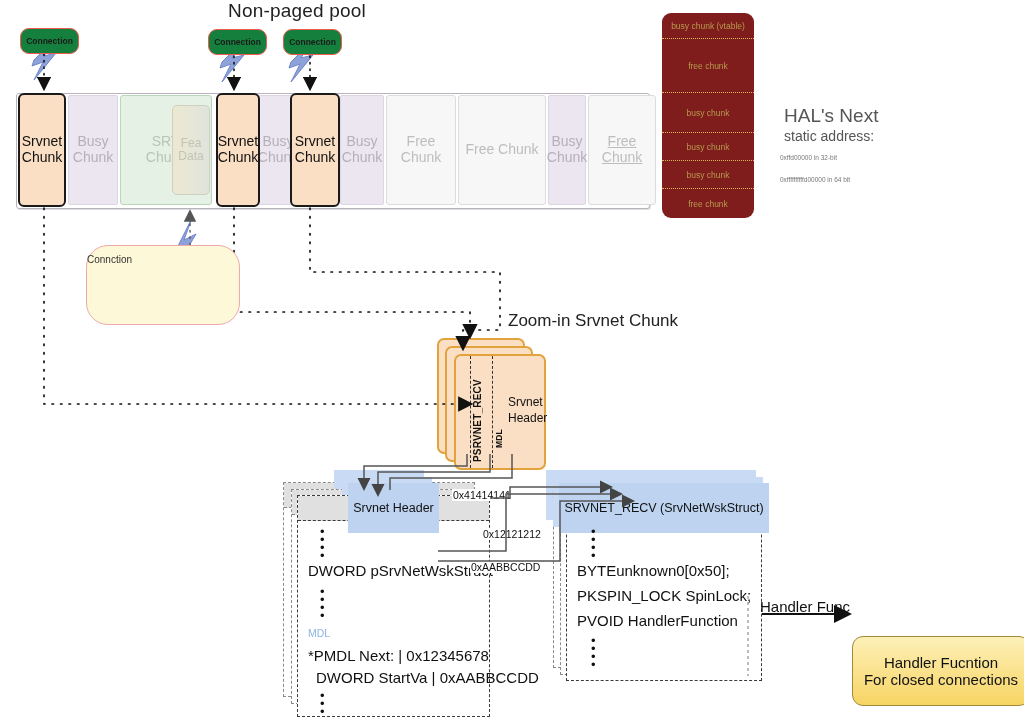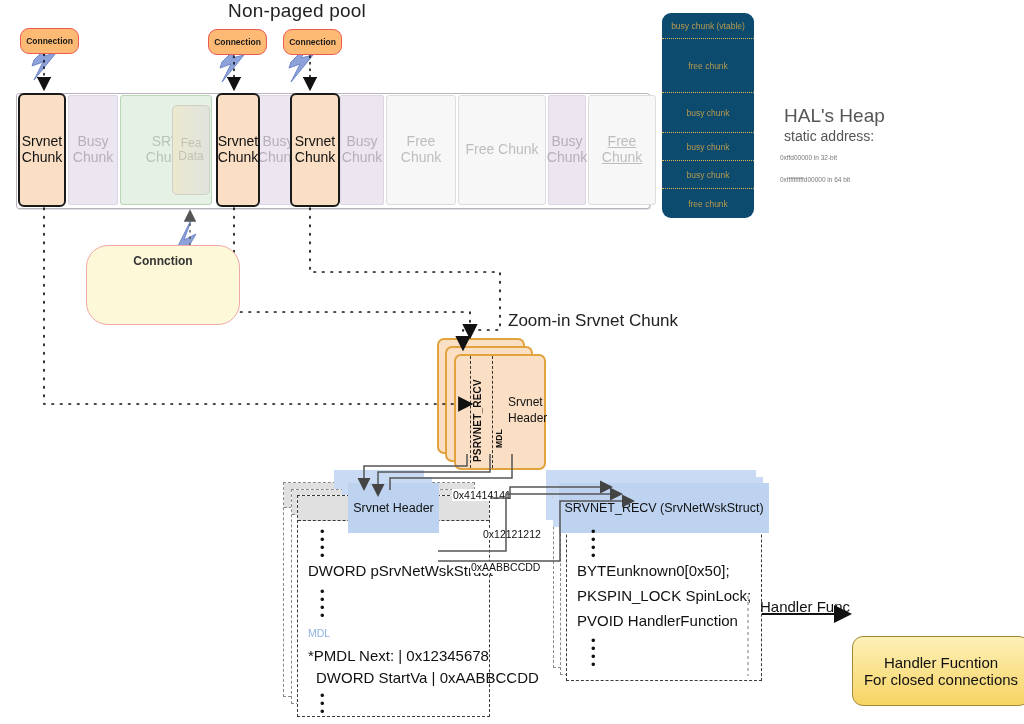--- a/index.html
+++ b/index.html
@@ -64,44 +64,44 @@
     font-size:14px; font-weight:400; border-radius:6px; z-index:6;
   }
   .chunk-fea{
     background:linear-gradient(90deg,#ece8cf 0%,#e6e6d8 55%,#dfe3dd 100%);
     border:1px solid #cfcfc2; color:#c3c3b4;
     font-size:12px; border-radius:5px;
   }
 
   
   .conn-bubble{
-    background:#fdba74; border:1.6px solid #ee5a4f; border-radius:9px;
+    background:#15803d; border:1.6px solid #ee5a4f; border-radius:9px;
     font-size:8.5px; font-weight:bold; color:#1a1a1a;
     display:flex;align-items:center;justify-content:center;
     height:24px; z-index:9;
   }
 
   
   .conn-note{
     left:86px; top:245px; width:152px; height:78px;
     background:#fcf8d8; border:1.4px solid #f0a8a8; border-radius:22px;
     z-index:9;
   }
   .conn-note .hdr{
-    text-align:center; font-size:12px; font-weight:bold; color:#333;
+    text-align:left; font-size:10px; font-weight:normal; color:#333;
     margin-top:8px;
   }
   .conn-note .body{
     text-align:center; font-size:7.6px; color:#555; margin-top:8px; line-height:1.45;
   }
 
   
   .hal-box{
     left:662px; top:13px; width:92px; height:205px;
-    background:#0c4a6e; border-radius:9px; color:#b79a4e;
+    background:#7f1d1d; border-radius:9px; color:#b79a4e;
   }
   .hal-seg{
     display:flex;align-items:center;justify-content:center;
     font-size:8.5px; box-sizing:border-box; text-align:center;
   }
   .hal-sep{border-bottom:1.5px dotted #d9b85c;}
 
   
   .zc{
     background:#fbdfc4; border:2px solid #e2a33c; border-radius:7px;
@@ -150,21 +150,21 @@
 
   svg.overlay{position:absolute;left:0;top:0;width:1024px;height:724px;pointer-events:none;}
 </style>
 </head>
 <body>
 
 <div id="canvas">
 
   <div class="abs title-zoomin">Zoom-in Srvnet Chunk</div>
   <div class="abs title-npp">Non-paged pool</div>
-  <div class="abs title-hal">HAL's Heap</div>
+  <div class="abs title-hal">HAL's Next</div>
   <div class="abs title-hal-sub">static address:</div>
   <div class="abs hal-addr" style="left:780px;top:154px;">0xffd00000 in 32-bit</div>
   <div class="abs hal-addr" style="left:780px;top:176px;">0xffffffffffd00000 in 64 bit</div>
 
   <div class="abs hal-box" id="hal-box">
       <div class="hal-seg hal-sep" style="height: 26px;">
         <span>busy chunk (vtable)</span>
       </div>
       <div class="hal-seg hal-sep" style="height: 54px;">
         <span>free chunk</span>

